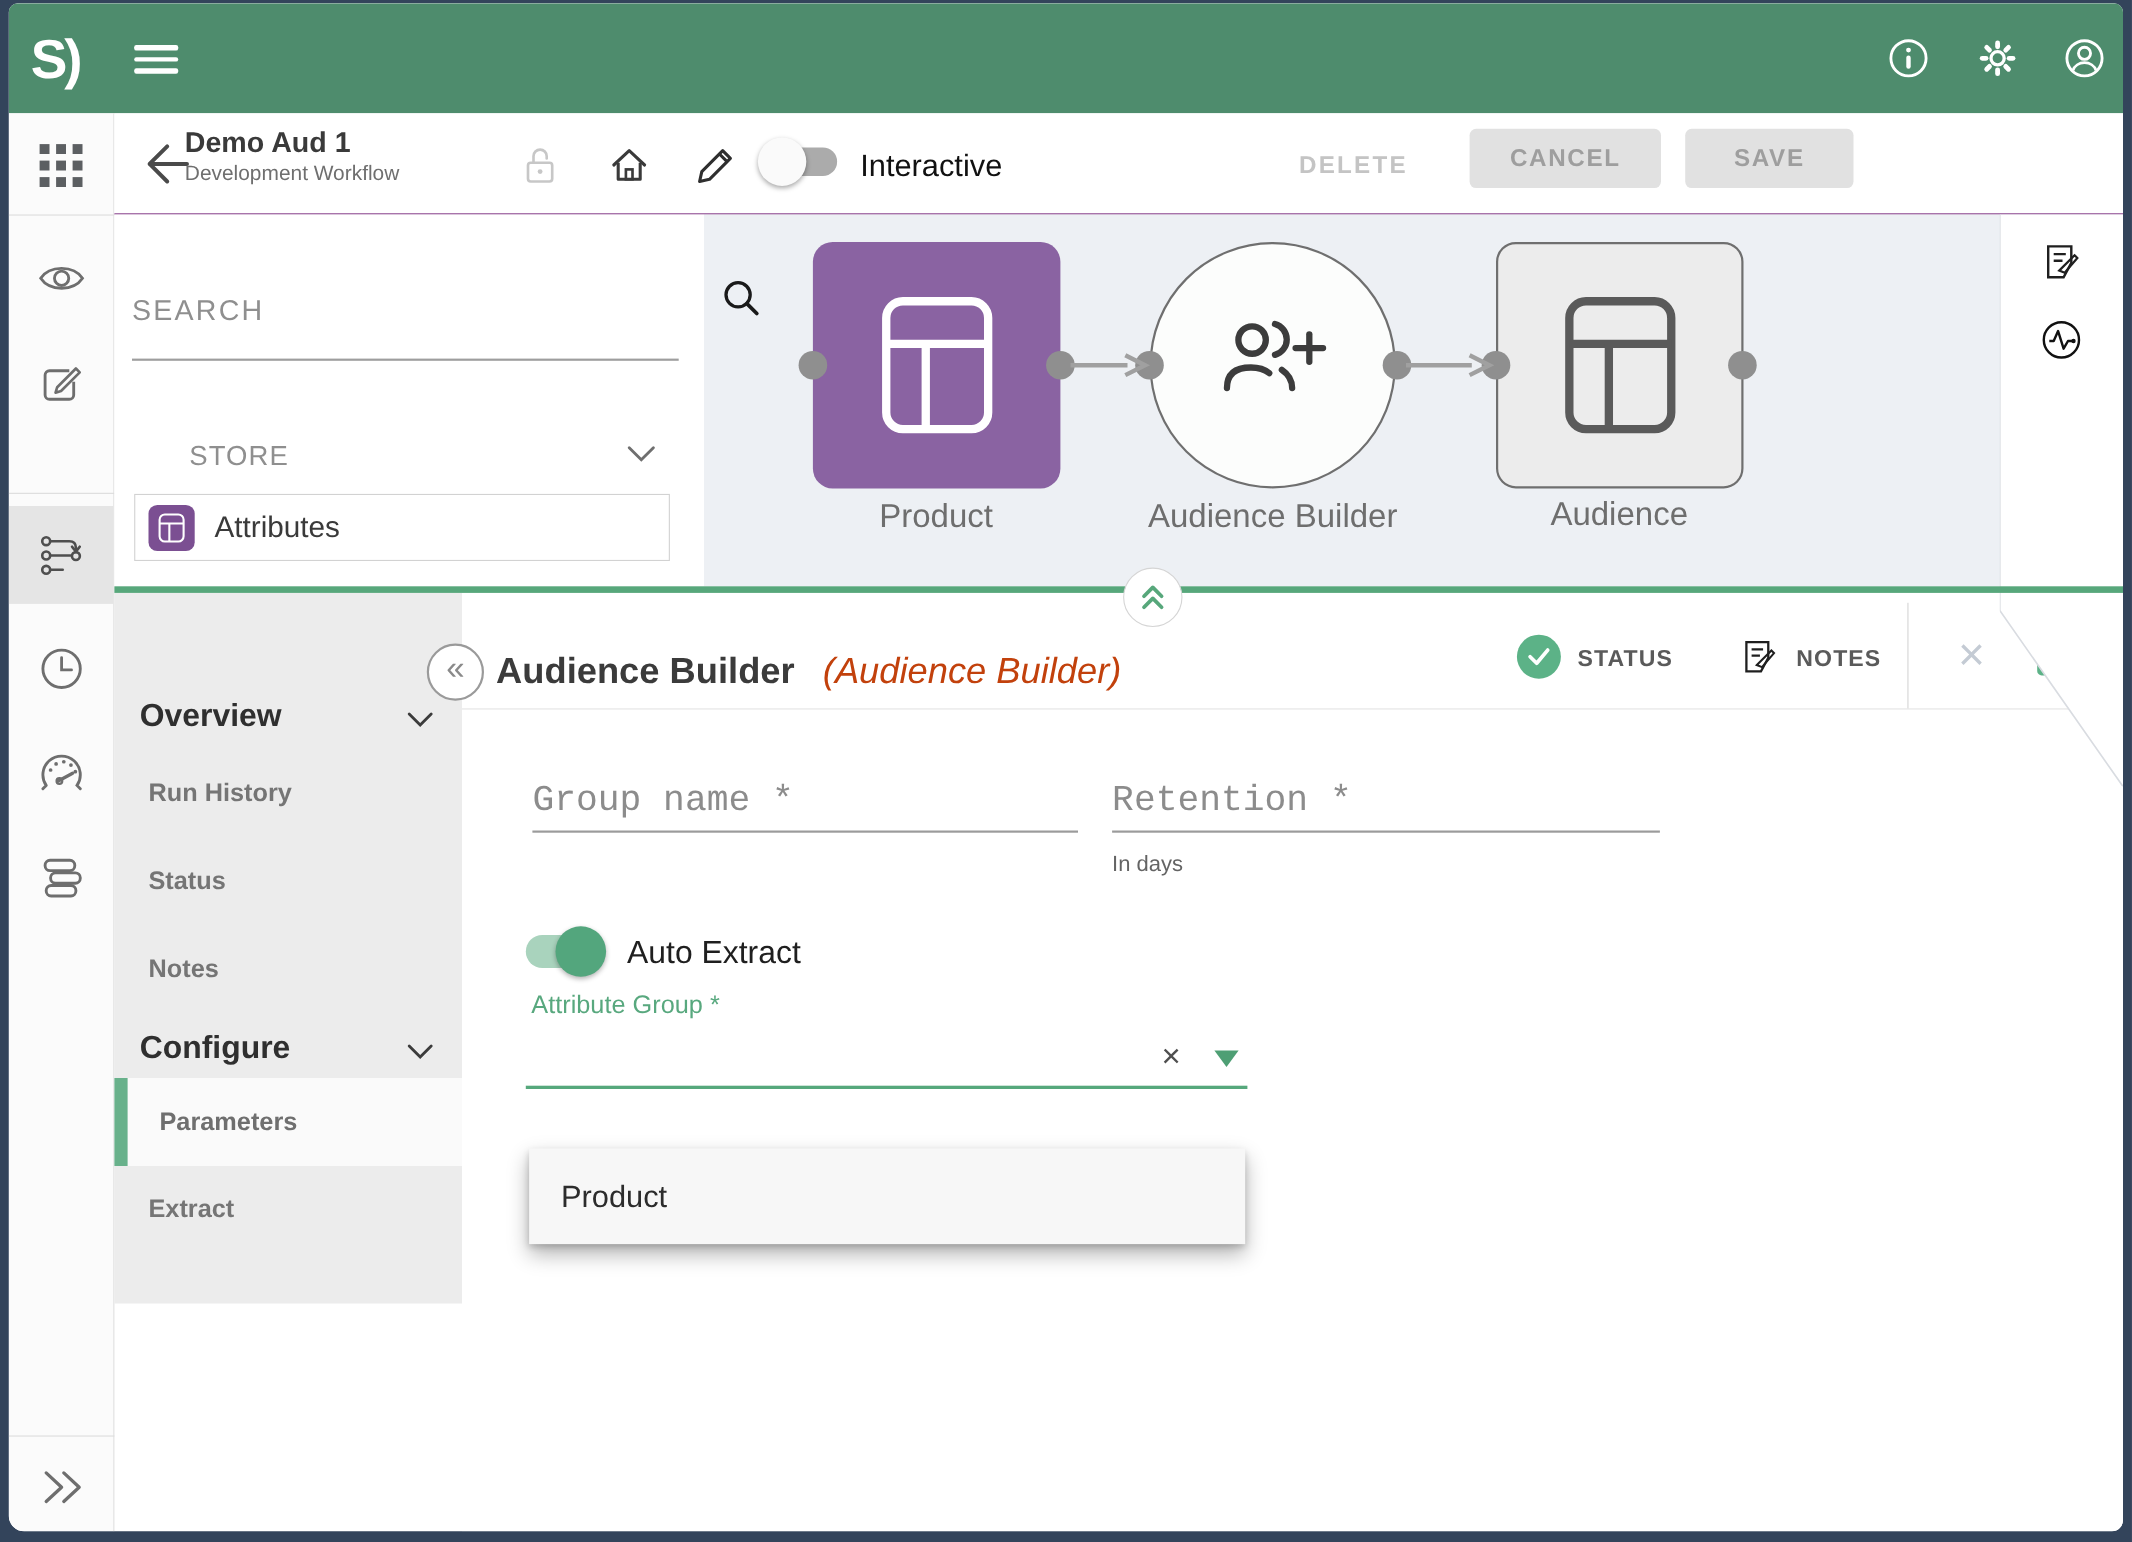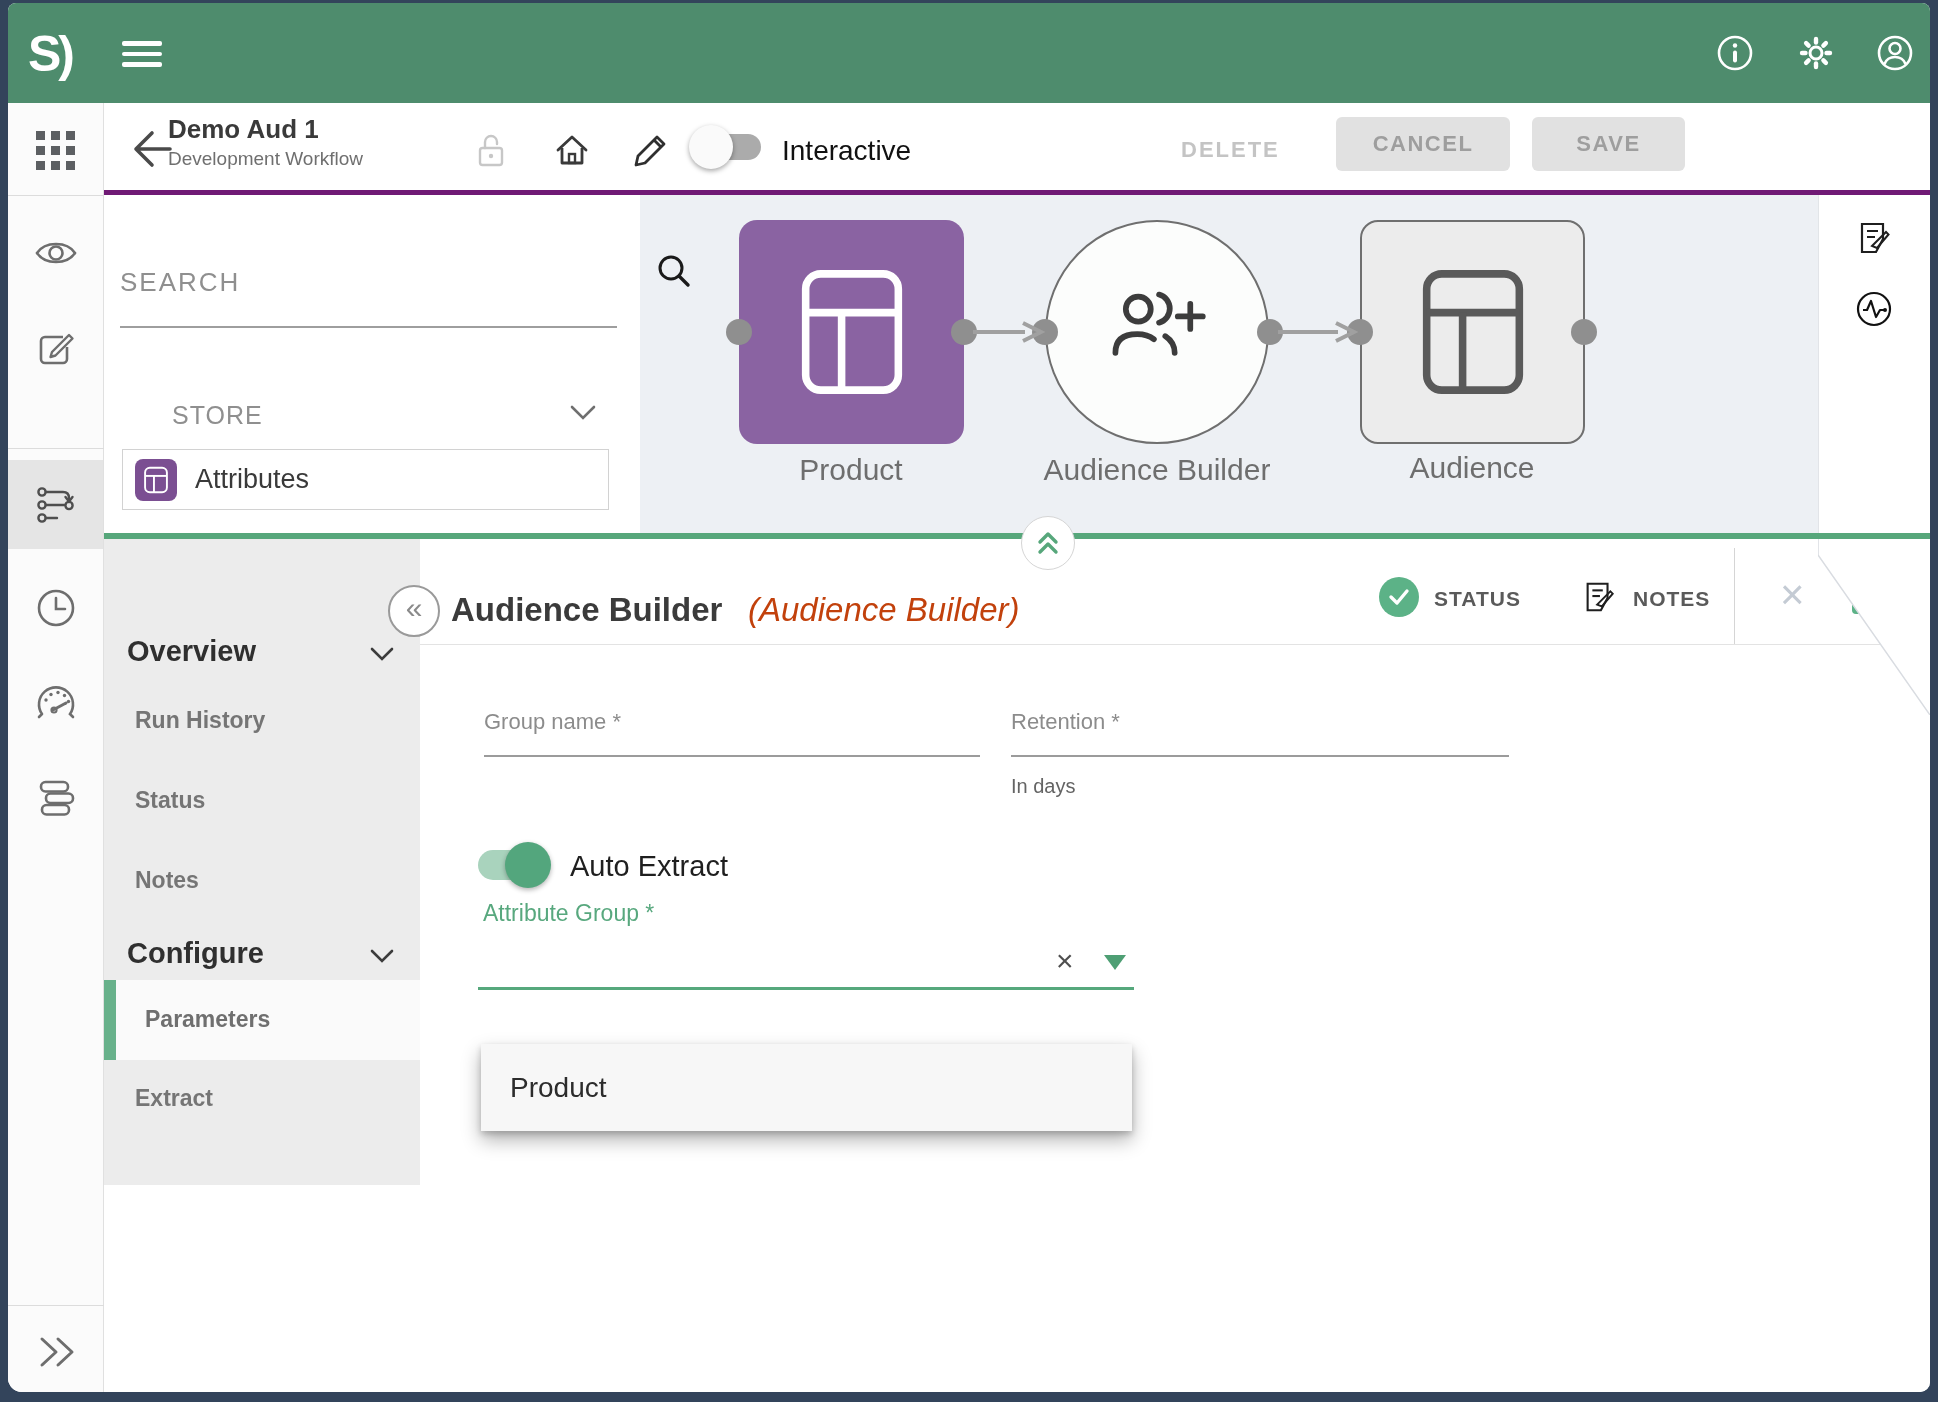--- a/index.html
+++ b/index.html
@@ -10,21 +10,21 @@
     background:#ffffff; border-radius:8px 8px 10px 14px; overflow:hidden; }
 
   
   .header { left:0; top:0; width:1922px; height:100px; background:#4e8c6d; }
   .logo { left:20px; top:22px; color:#fff; font-size:50px; font-weight:bold; letter-spacing:-3px; }
   .hamburger { left:114px; top:38px; width:40px; height:26px; cursor:pointer; }
   .hamburger span { display:block; height:4.5px; background:#fff; border-radius:2px; margin-bottom:6px; }
   .hicon { top:31px; width:38px; height:38px; }
 
   
-  .toolbar { left:96px; top:100px; width:1826px; height:92px; background:#fff; border-bottom:5px solid #701a75; }
+  .toolbar { left:96px; top:100px; width:1826px; height:92px; background:#fff; border-bottom:1px solid #701a75; }
   .rail { left:0; top:100px; width:96px; height:1289px; background:#fbfbfb; border-right:1px solid #e0e0e0; }
   .rail-div { left:0; width:96px; height:1px; background:#dcdcdc; }
   .rail-active { left:0; top:357px; width:95px; height:89px; background:#e5e5e5; }
   .ricon { left:25px; width:46px; height:46px; }
   .wf-title { font-size:26px; font-weight:bold; color:#3a3a3a; }
   .wf-sub { font-size:19px; color:#6f6f6f; margin-top:3px; }
   .tbtn { top:14px; height:54px; background:#e1e1e1; border:none; border-radius:6px;
     color:#9e9e9e; font-size:22px; letter-spacing:1.5px; font-family:"Liberation Sans",sans-serif;
     font-weight:bold; cursor:pointer; }
   .delete-lbl { color:#c4c4c4; font-size:22px; letter-spacing:2px; font-weight:bold; }
@@ -79,21 +79,21 @@
   .dp-title { font-size:33px; font-weight:bold; color:#3b3b3b; }
   .dp-ph { font-size:33px; font-style:italic; color:#c2410c; }
   .status-circ { width:40px; height:40px; border-radius:50%; background:#5cb287;
     display:flex; align-items:center; justify-content:center; }
   .hdr-lbl { font-size:21px; letter-spacing:1px; color:#5a5a5a; font-weight:bold; }
   .x-big { font-size:42px; color:#c4cbd4; font-weight:300; }
   .ok-sq { width:42px; height:44px; background:#5cb287; border-radius:4px;
     display:flex; align-items:center; justify-content:center; cursor:pointer; }
 
   
-  .f-label { position:absolute; font-size:22px; color:#8c8c8c; }
+  .f-label { position:absolute; font-size:33px; color:#8c8c8c;font-family:Liberation Mono, monospace; }
   .f-line { position:absolute; height:2px; background:#9b9b9b; }
   .helper { position:absolute; font-size:20px; color:#646464; }
   .toggle-on { left:470px; top:847px; width:78px; height:30px; }
   .toggle-on .track { position:absolute; left:0; top:0; width:72px; height:30px; border-radius:15px; background:#a9d3bd; }
   .toggle-on .thumb { position:absolute; left:27px; top:-8px; width:46px; height:46px; border-radius:50%;
     background:#53a67d; box-shadow:0 2px 5px rgba(0,0,0,.3); }
   .attr-grp { position:absolute; left:475px; top:897px; font-size:23px; color:#58a87e; }
   .sel-x { position:absolute; left:1048px; top:941px; font-size:30px; color:#4f4f4f; cursor:pointer; }
   .sel-arrow { position:absolute; left:1096px; top:952px; width:0; height:0;
     border-left:11px solid transparent; border-right:11px solid transparent;

